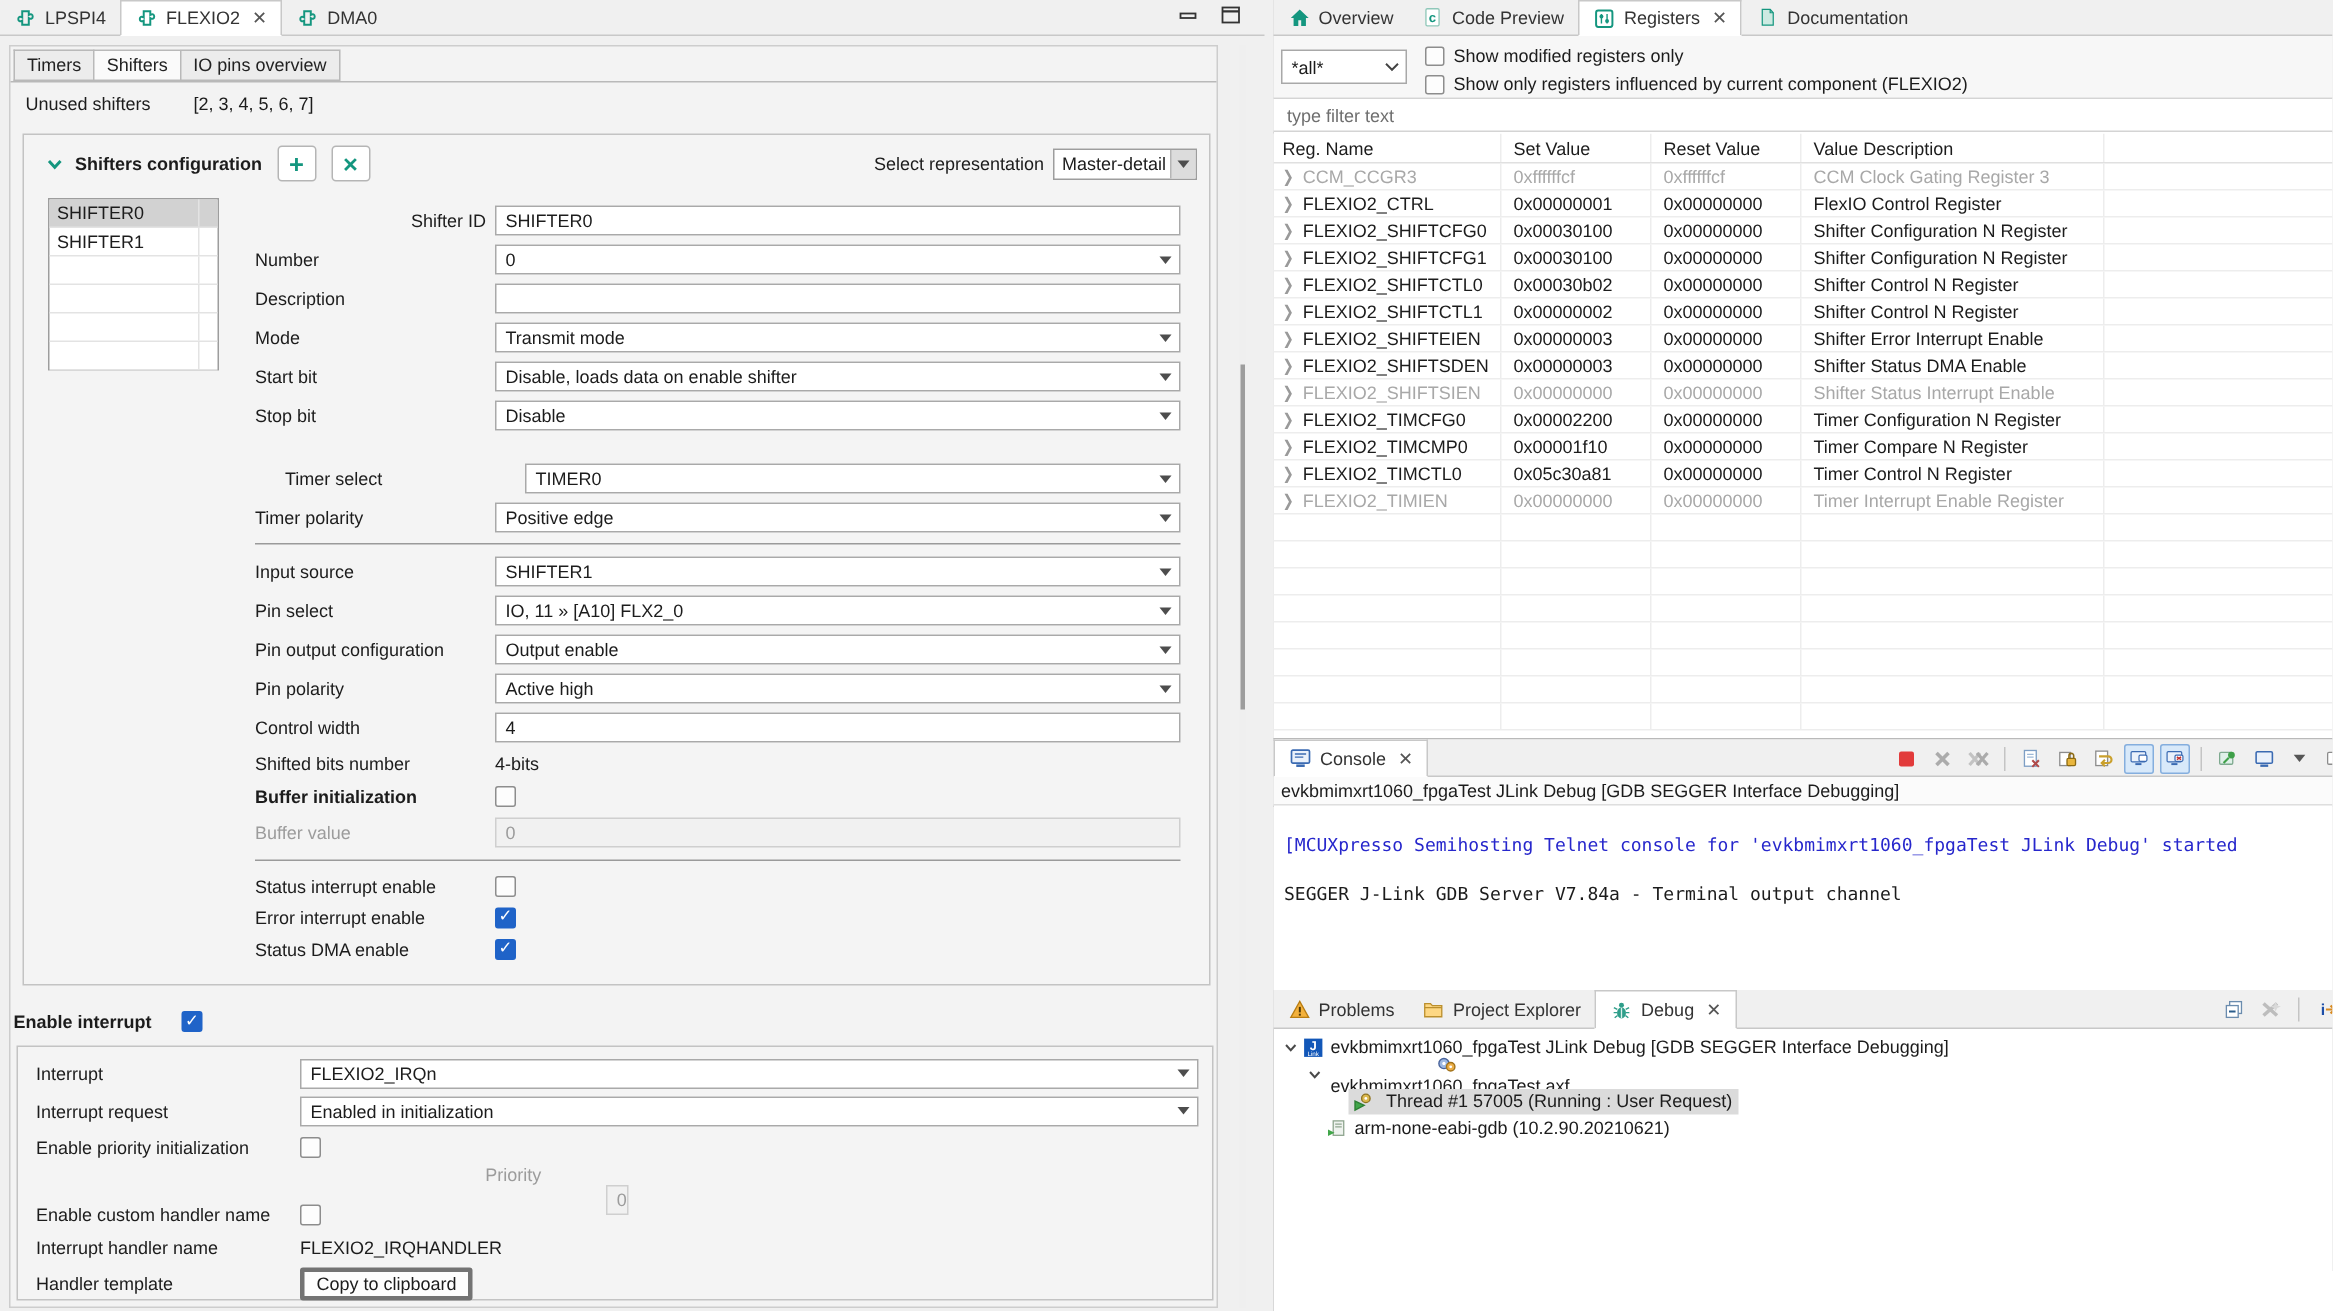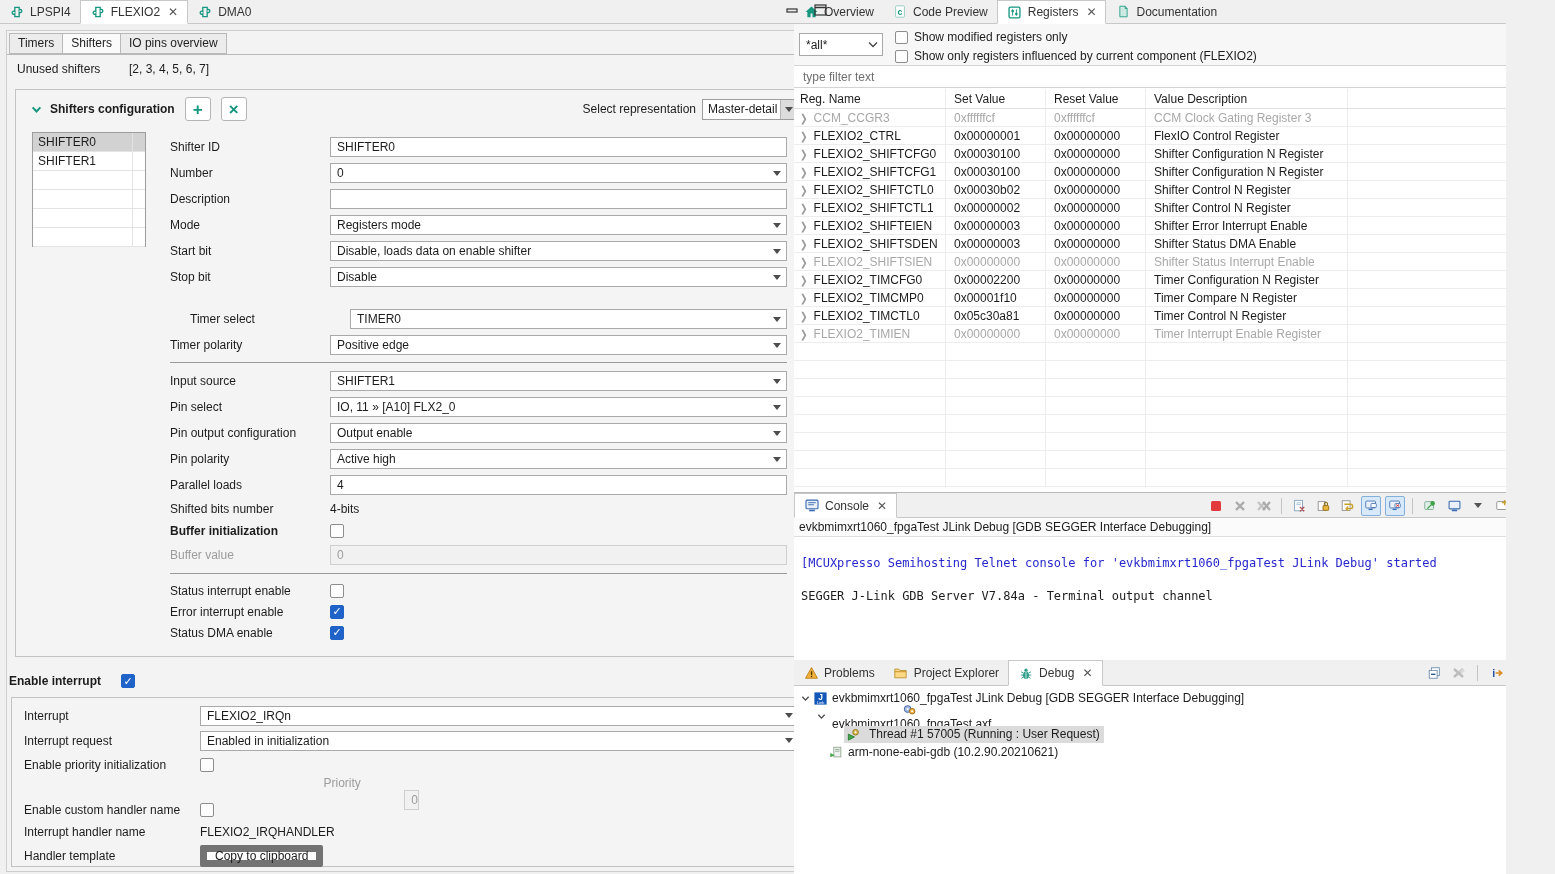--- a/index.html
+++ b/index.html
@@ -61,31 +61,31 @@
   .frow .flabel.dim{color:#9c9c9c;}
   .fctrl{flex:1;display:flex;align-items:center;}
   .input{height:20px;border:1px solid #a9a9a9;background:#fff;display:flex;align-items:center;
          padding-left:6px;width:100%;}
   .input.disabled{background:#f1f1f1;border-color:#cfcfcf;color:#9c9c9c;}
   .input .arrow{margin-left:auto;width:18px;display:flex;justify-content:center;}
   .fdivider{border-bottom:1px solid #9a9a9a;margin:4px 0 5px 0;width:100%;}
   .cbox{width:14px;height:14px;border:1px solid #8d8d8d;border-radius:2px;background:#fdfdfd;
         display:flex;align-items:center;justify-content:center;flex:0 0 auto;}
   .cbox.checked{background:#1f63c8;border-color:#1f63c8;color:#fff;font-size:11px;line-height:1;}
-  .pushbtn{height:22px;padding:0 8px;border:7px solid #737373;border-radius:2px;background:#fdfdfd;
+  .pushbtn{height:22px;padding:0 8px;border:3px solid #737373;border-radius:2px;background:#fdfdfd;
            display:inline-flex;align-items:center;}
   .ei-row{position:absolute;left:2px;top:643px;display:flex;align-items:center;gap:8px;}
   .ei-row .lbl{font-weight:bold;width:104px;}
 
   
   .vscroll{position:absolute;left:826px;top:30px;width:5px;height:842px;background:#efefef;}
   .vscroll .thumb{position:absolute;left:1px;width:3px;top:213px;height:230px;background:#9d9d9d;}
 
   
-  .right-pane{position:absolute;left:794px;top:0;width:688px;height:874px;background:#737373;}
+  .right-pane{position:absolute;left:849px;top:0;width:688px;height:874px;background:#737373;}
   .reg-view{position:absolute;left:0;top:0;width:712px;height:492px;background:#fff;}
   .filter-area{position:absolute;left:0;top:24px;width:712px;height:41px;background:#f7f7f7;}
   .combo{position:absolute;left:5px;top:9px;width:84px;height:23px;border:1px solid #a8a8a8;background:#fff;
          display:flex;align-items:center;}
   .combo .val{flex:1;padding-left:6px;}
   .combo .chev{width:18px;color:#444;display:flex;justify-content:center;}
   .cb-row{position:absolute;left:101px;display:flex;align-items:center;gap:6px;}
   .filter-input{position:absolute;left:0;top:65px;width:712px;height:23px;background:#fff;
                 border-top:1px solid #d4d4d4;border-bottom:1px solid #d4d4d4;
                 display:flex;align-items:center;padding-left:9px;color:#6f6f6f;}
@@ -213,21 +213,21 @@
               <span class="subcol"></span>
             </div>
             <div class="slrow">
               <span class="subcol"></span>
             </div>
             <div class="slrow">
               <span class="subcol"></span>
             </div>
           </div>
         <div class="formbox" id="form1">
-            <div class="frow" style="height: 26px;">
+            <div class="frow" style="height: 26px; text-align: right;">
               <span class="flabel">Shifter ID</span>
               <span class="fctrl">
                 <div class="input">
                   <span>SHIFTER0</span>
                 </div>
               </span>
             </div>
             <div class="frow" style="height: 26px;">
               <span class="flabel">Number</span>
               <span class="fctrl">
@@ -244,21 +244,21 @@
               <span class="fctrl">
                 <div class="input">
                   <span></span>
                 </div>
               </span>
             </div>
             <div class="frow" style="height: 26px;">
               <span class="flabel">Mode</span>
               <span class="fctrl">
                 <div class="input">
-                  <span>Registers mode</span>
+                  <span>Transmit mode</span>
                   <span class="arrow">
                     <span class="tri"></span>
                   </span>
                 </div>
               </span>
             </div>
             <div class="frow" style="height: 26px;">
               <span class="flabel">Start bit</span>
               <span class="fctrl">
                 <div class="input">
@@ -344,21 +344,21 @@
               <span class="fctrl">
                 <div class="input">
                   <span>Active high</span>
                   <span class="arrow">
                     <span class="tri"></span>
                   </span>
                 </div>
               </span>
             </div>
             <div class="frow" style="height: 26px;">
-              <span class="flabel">Parallel loads</span>
+              <span class="flabel">Control width</span>
               <span class="fctrl">
                 <div class="input">
                   <span>4</span>
                 </div>
               </span>
             </div>
             <div class="frow" style="height: 22px;">
               <span class="flabel">Shifted bits number</span>
               <span class="fctrl">
                 <span>4-bits</span>

